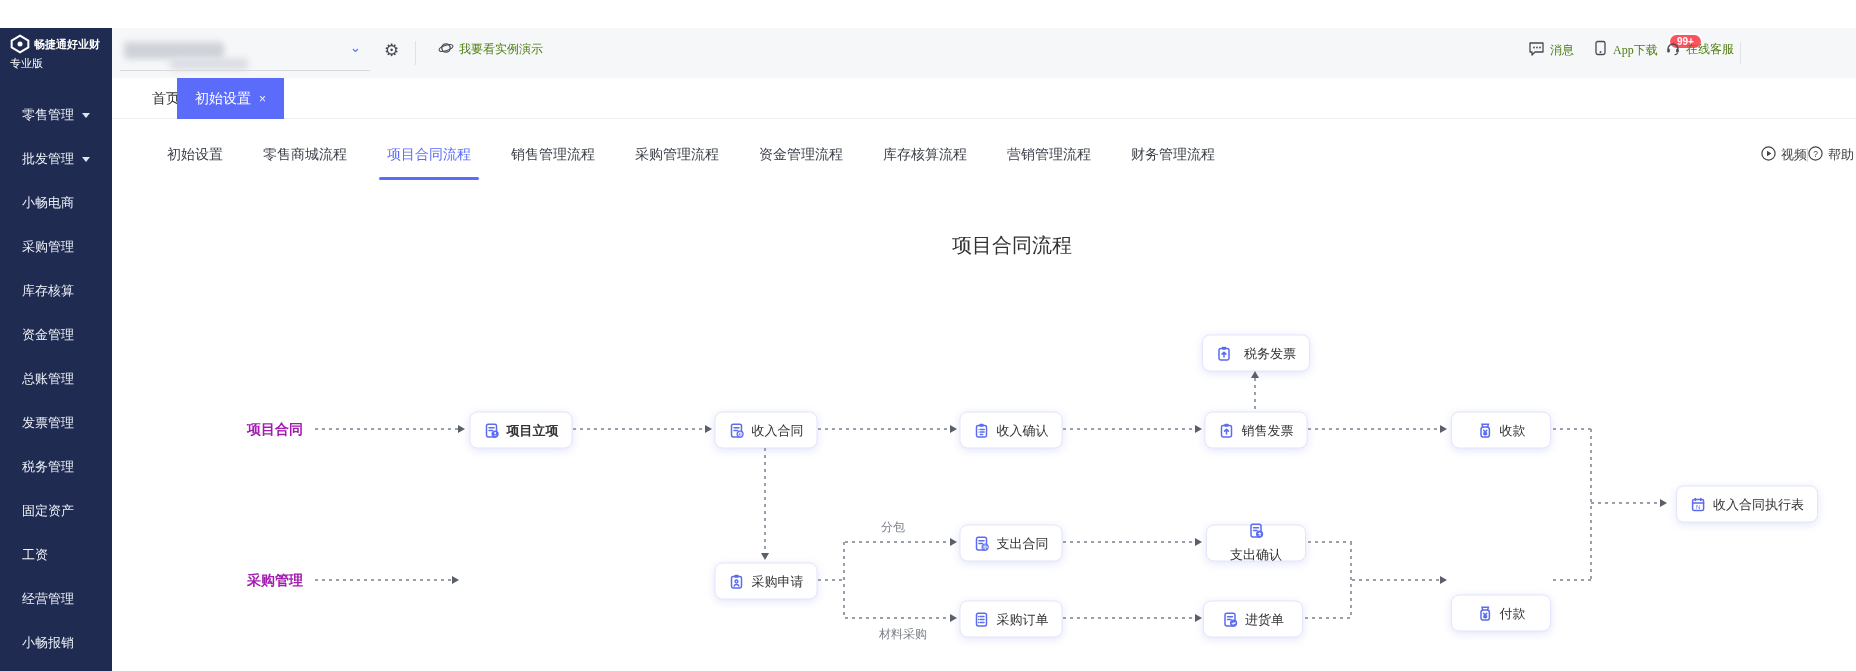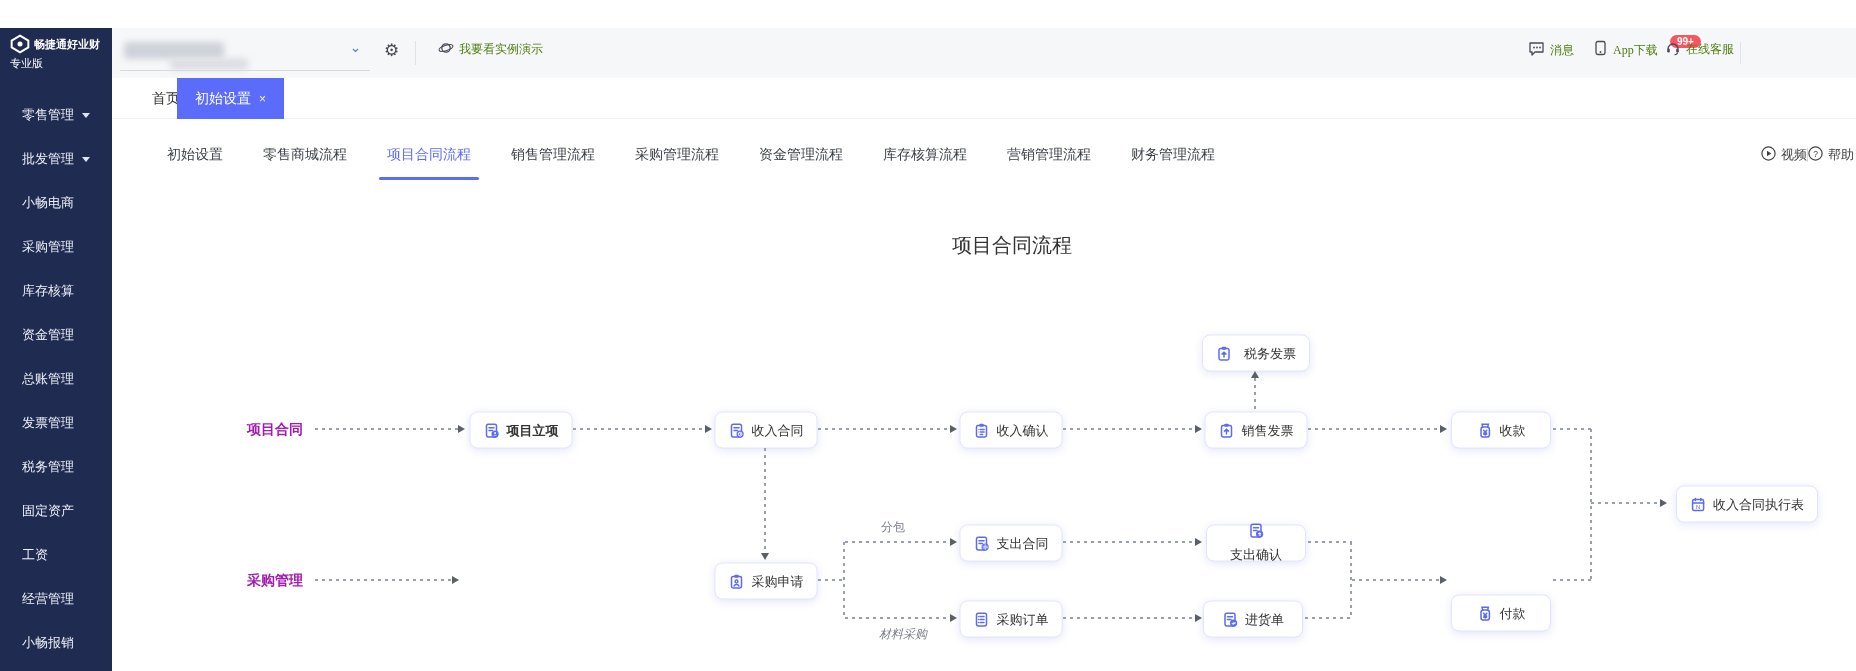--- a/index.html
+++ b/index.html
@@ -221,21 +221,21 @@
         <span>帮助</span>
       </span>
     </div>
   </div>
 
   <div class="flow-layer" id="flow">
     <div class="flow-title">项目合同流程</div>
   <div class="row-label" style="left: 275px; top: 430px;">项目合同</div>
       <div class="row-label" style="left: 275px; top: 581px;">采购管理</div>
       <div class="edge-label" style="left: 893px; top: 527px;">分包</div>
-      <div class="edge-label" style="left: 903px; top: 634px; font-style: italic;">材料采购</div>
+      <div class="edge-label" style="left: 903px; top: 634px;">材料采购</div>
       <div class="node" style="left: 521px; top: 430px; font-weight: bold;">
         <span class="nico">
           <svg width="16" height="16" viewBox="0 0 16 16">
             <rect x="3" y="1.8" width="10" height="12.6" rx="1.8" stroke="#5b6cf0" stroke-width="1.5" fill="none" stroke-linecap="round"></rect>
             <line x1="5.5" y1="5.2" x2="10.5" y2="5.2" stroke="#5b6cf0" stroke-width="1.5" fill="none" stroke-linecap="round"></line>
             <line x1="5.5" y1="8" x2="9" y2="8" stroke="#5b6cf0" stroke-width="1.5" fill="none" stroke-linecap="round"></line>
             <circle cx="11.6" cy="11.6" r="3.6" fill="#5b6cf0"></circle>
             <circle cx="11.6" cy="10.6" r="1" fill="#fff"></circle>
             <path d="M9.9 13.1 a1.8 1.4 0 0 1 3.4 0" fill="#fff"></path>
           </svg>

